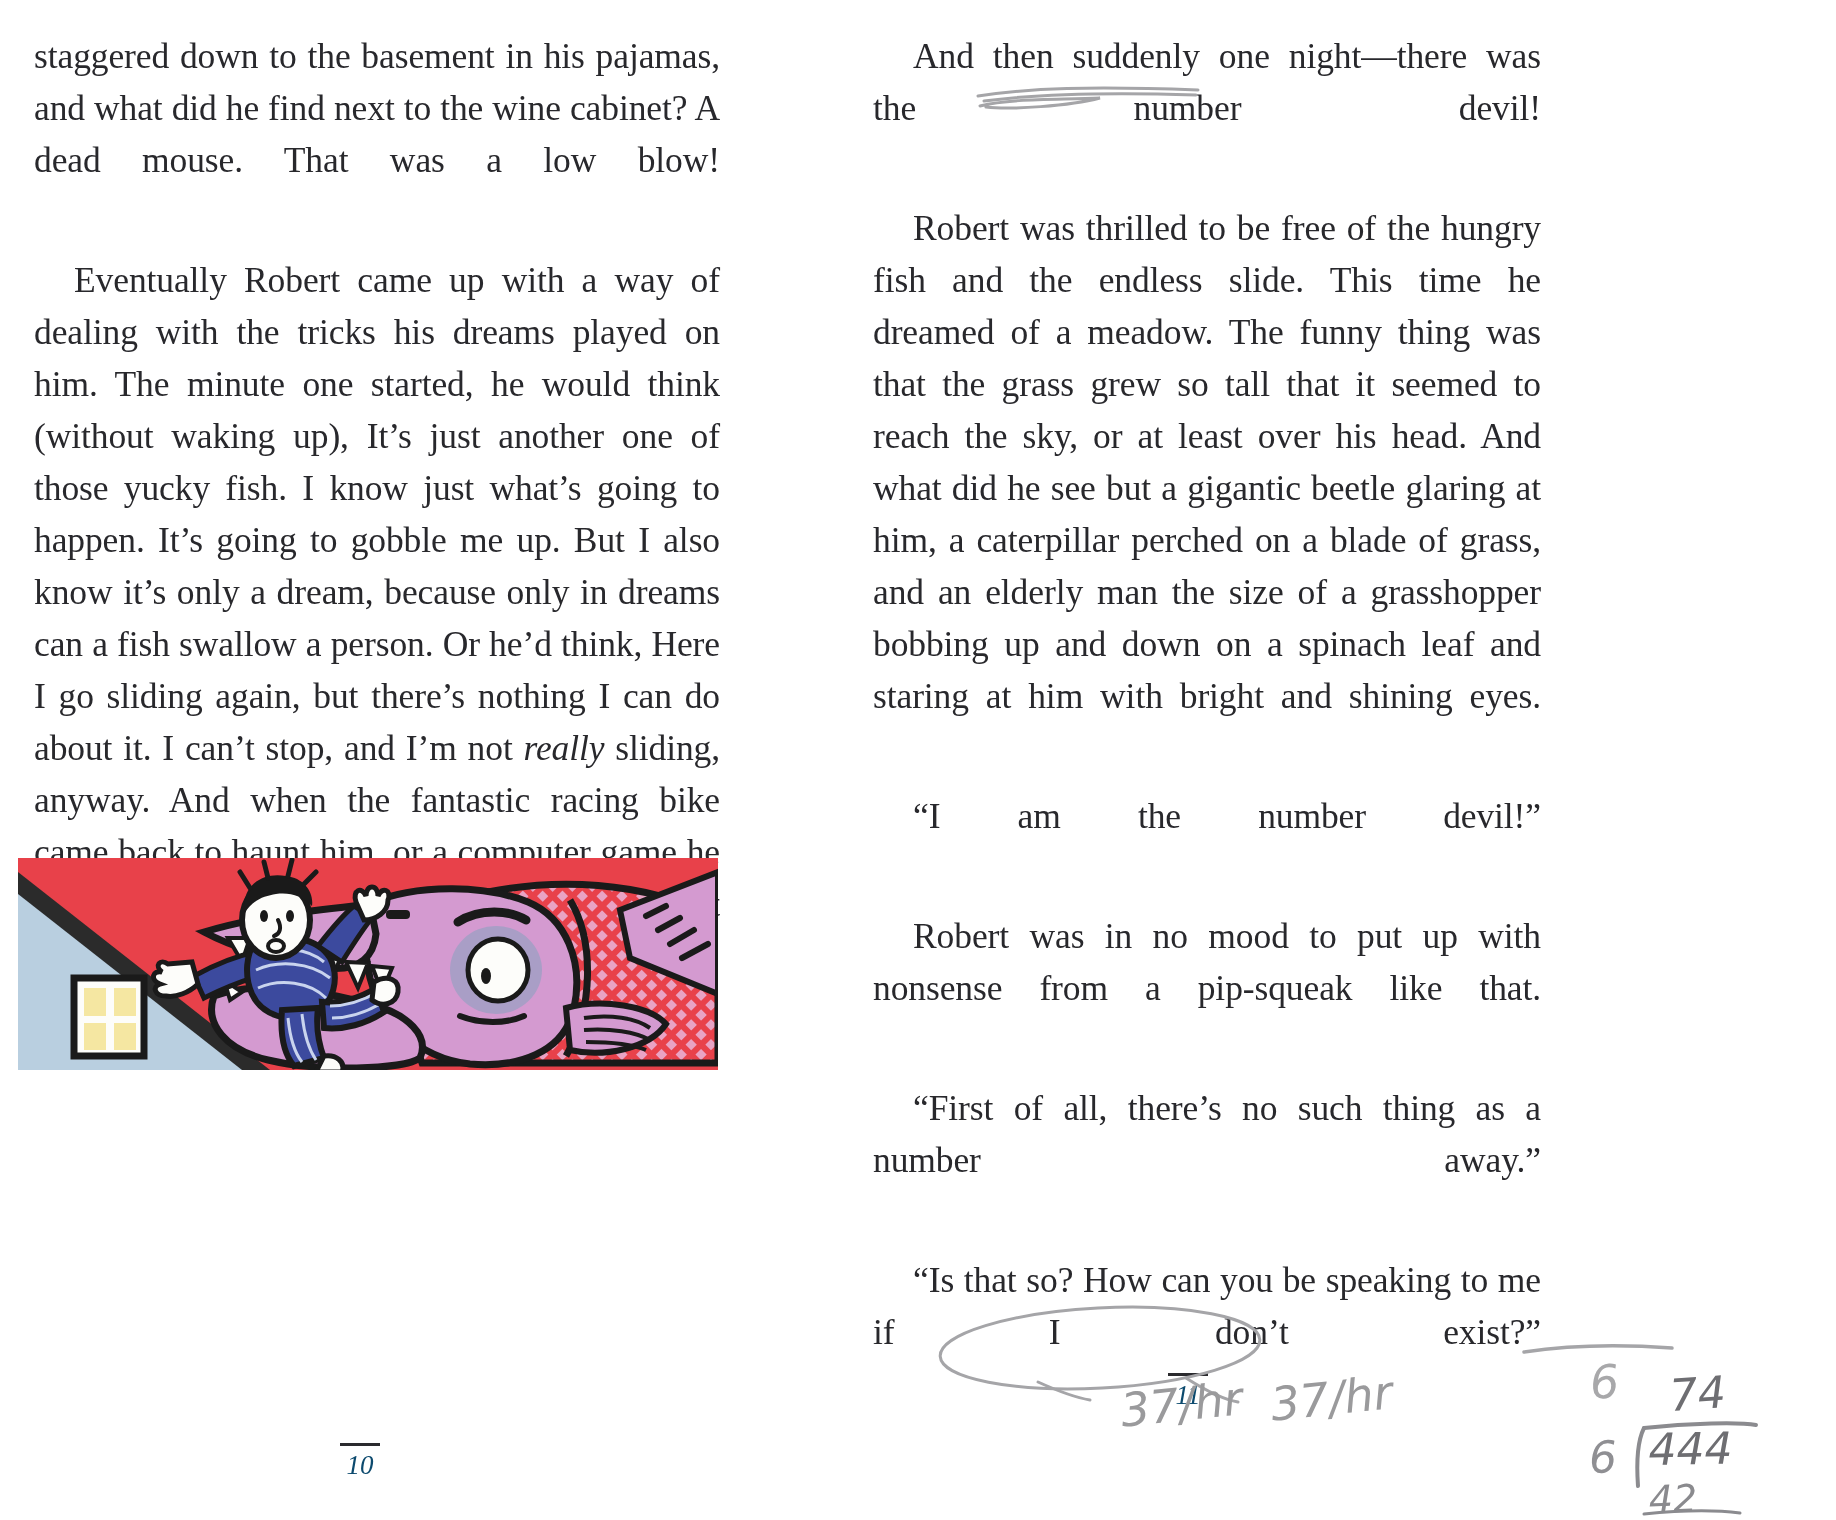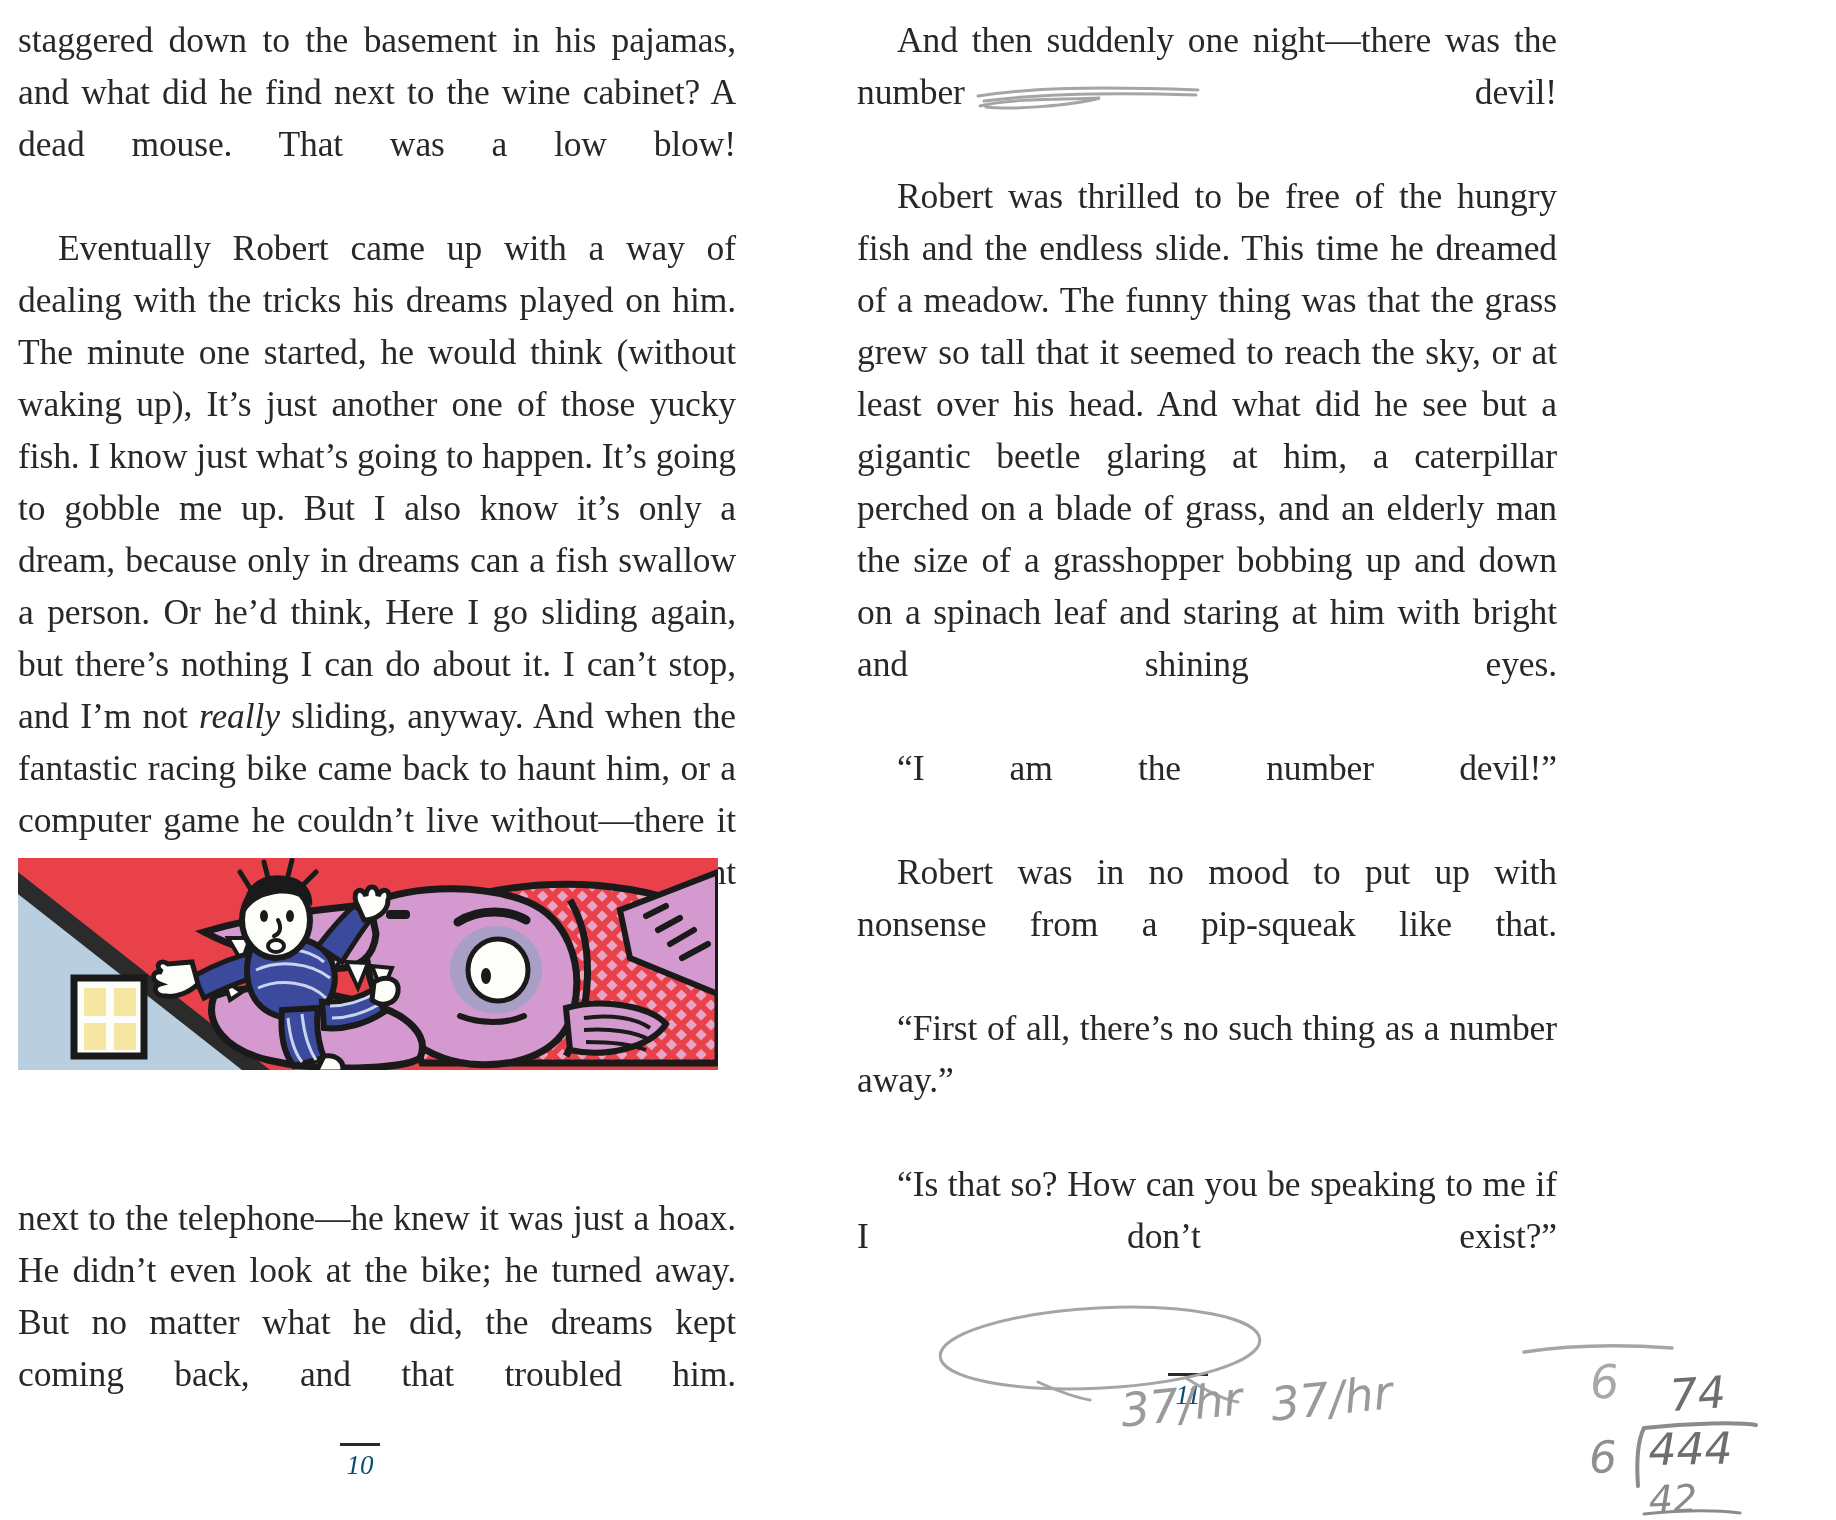--- a/index.html
+++ b/index.html
@@ -28,21 +28,21 @@
   .col-right { left: 857px; width: 700px; }
 
   .body-text {
     font-size: 35.5px;
     line-height: 52px;
     text-align: justify;
     text-justify: inter-word;
     letter-spacing: -0.1px;
     color: #28282c;
   }
-  .body-text p { margin: 0; }
+  .body-text p { margin: 16px; }
   .body-text p.indent { text-indent: 40px; }
   
   .body-text p::after {
     content: "";
     display: inline-block;
     width: 100%;
   }
   .ital { font-style: italic; }
 
   
@@ -260,23 +260,20 @@
 
             <ellipse cx="246" cy="58" rx="4" ry="6" fill="#1a1a1a"></ellipse>
             <ellipse cx="272" cy="58" rx="4" ry="6" fill="#1a1a1a"></ellipse>
             <path d="M260 62 C264 70 262 76 256 78" fill="none" stroke="#1a1a1a" stroke-width="4" stroke-linecap="round"></path>
             <ellipse cx="258" cy="88" rx="8" ry="6" fill="none" stroke="#1a1a1a" stroke-width="4"></ellipse>
           </g>
         </g>
       </svg>
     </div>
 
-    <div class="lc-bottom body-text">
-      <p>next to the telephone—he knew it was just a hoax. He didn’t even look at the bike; he turned away. But no matter what he did, the dreams kept coming back, and that troubled him.</p>
-    </div>
   </div>
 
   <div class="col col-right">
     <div class="rc-top body-text">
       <p class="indent">And then suddenly one night—there was the number devil!</p>
       <p class="indent">Robert was thrilled to be free of the hungry fish and the endless slide. This time he dreamed of a meadow. The funny thing was that the grass grew so tall that it seemed to reach the sky, or at least over his head. And what did he see but a gigantic beetle glaring at him, a caterpillar perched on a blade of grass, and an elderly man the size of a grasshopper bobbing up and down on a spinach leaf and staring at him with bright and shining eyes.</p>
       <p class="indent">“I am the number devil!”</p>
       <p class="indent">Robert was in no mood to put up with nonsense from a pip-squeak like that.</p>
       <p class="indent">“First of all, there’s no such thing as a number away.”</p>
       <p class="indent">“Is that so? How can you be speaking to me if I don’t exist?”</p>

